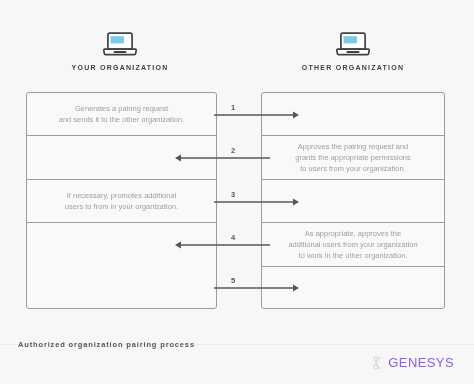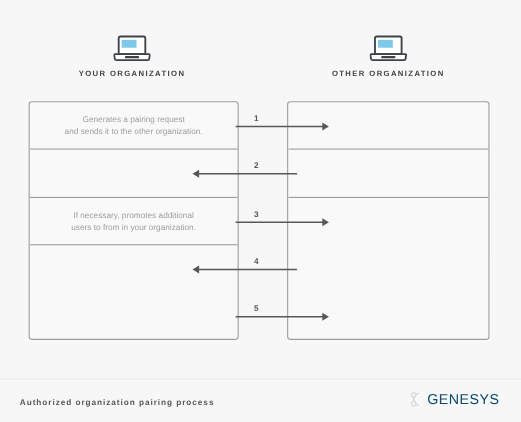--- a/index.html
+++ b/index.html
@@ -93,40 +93,40 @@
   
   .footer-rule {
     position: absolute;
     left: 0; top: 344px;
     width: 474px; height: 1px;
     background: #ececec;
   }
 
   .caption {
     position: absolute;
-    left: 18px; top: 361px;
+    left: 18px; top: 340px;
     font-size: 7.5px;
     font-weight: bold;
     letter-spacing: 0.85px;
     color: #54585c;
     white-space: nowrap;
   }
 
   .brand {
     position: absolute;
     right: 20px; top: 355px;
     display: flex;
     align-items: center;
     gap: 3px;
   }
   .brand-mark { width: 12px; height: 14px; display: block; }
   .brand-text {
     font-size: 13px;
     letter-spacing: 0.4px;
-    color: #0c4a6e;
+    color: #8b5cf6;
     font-family: "Liberation Sans", sans-serif;
   }
 </style>
 </head>
 <body>
 
 <div class="col-headers">
 
   <div class="org-header left">
     <svg class="laptop-icon" viewBox="0 0 34 28">
@@ -165,21 +165,31 @@
   <div class="cell">
     <span class="cell-text"></span>
   </div>
 </div>
 
 <div class="column right">
   <div class="cell">
     <span class="cell-text"></span>
   </div>
   <div class="cell">
-    <span class="cell-text"></span>
+    <span class="cell-text">Approves the pairing request and
+grants the appropriate permissions
+to users from your organization.</span>
+  </div>
+  <div class="cell">
+    <span class="cell-text"></span>
+  </div>
+  <div class="cell">
+    <span class="cell-text">As appropriate, approves the
+additional users from your organization
+to work in the other organization.</span>
   </div>
   <div class="cell">
     <span class="cell-text"></span>
   </div>
 </div>
 
 <div class="arrows">
 
   <svg style="position:absolute;left:214px;top:105px;width:86px;height:16px" viewBox="0 0 86 16">
     <line x1="0" y1="10" x2="80" y2="10" stroke="#54585c" stroke-width="1.3"></line>

